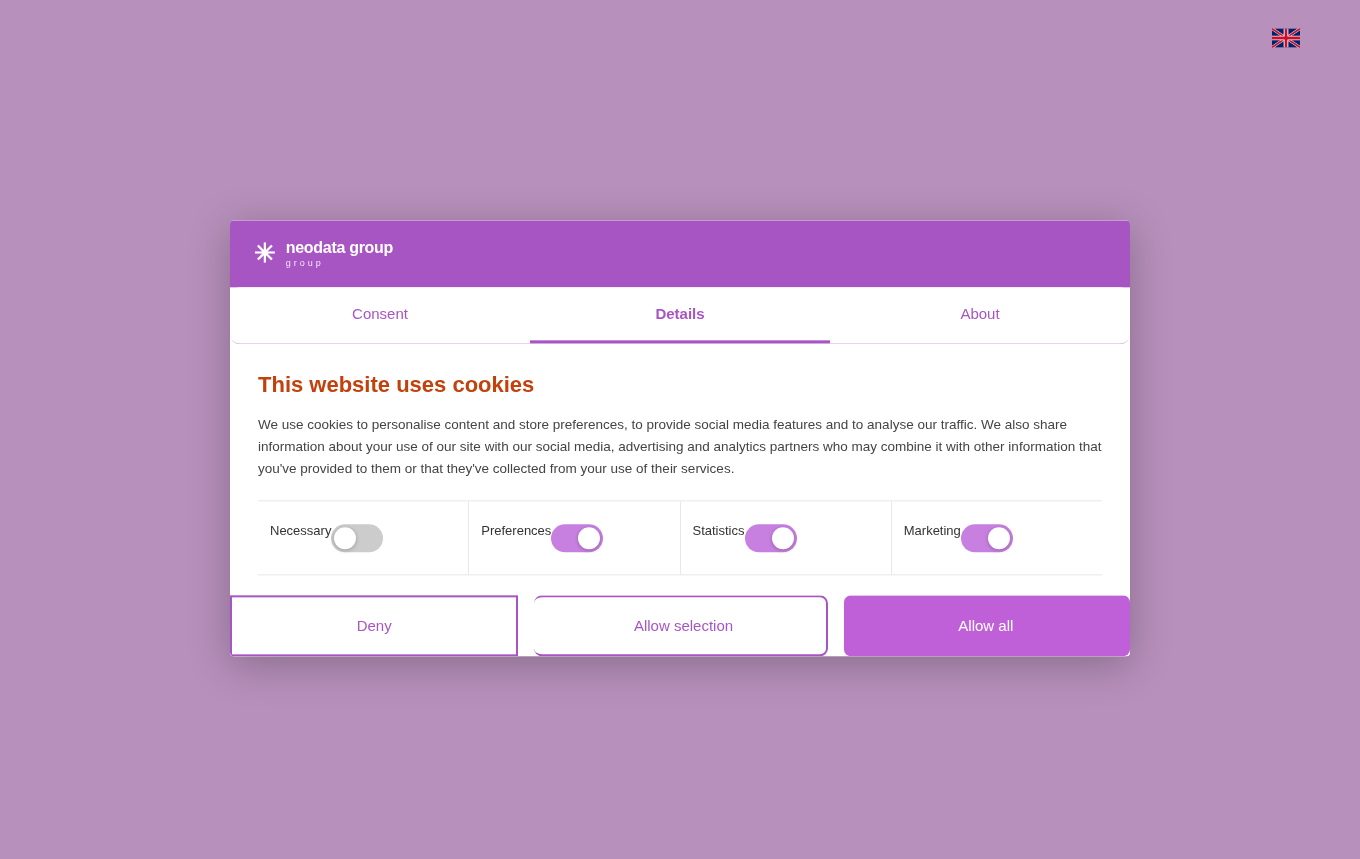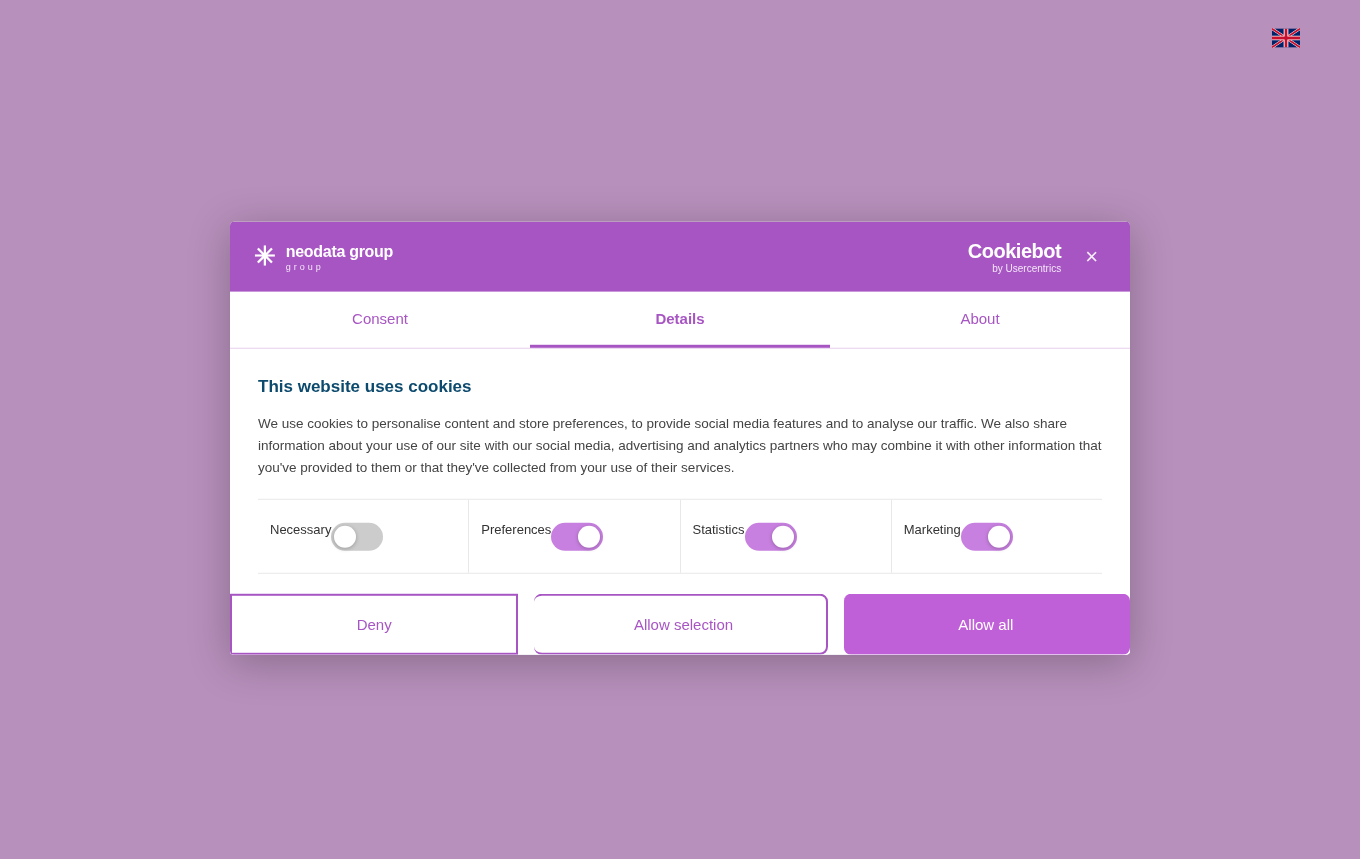--- a/index.html
+++ b/index.html
@@ -96,20 +96,21 @@
       padding: 4px 8px;
       line-height: 1;
       opacity: 0.9;
     }
 
     
     .modal-tabs {
       display: flex;
       border-bottom: 1px solid #e0c4e8;
       background: #fff;
+      border-radius: 10px;
     }
 
     .tab {
       flex: 1;
       padding: 18px 12px;
       text-align: center;
       font-size: 15px;
       color: #a855c4;
       cursor: pointer;
       border: none;
@@ -123,23 +124,23 @@
       font-weight: 700;
     }
 
     
     .modal-body {
       padding: 28px 28px 20px;
       background: #fff;
     }
 
     .cookie-title {
-      font-size: 17px;
+      font-size: 22px;
       font-weight: 700;
-      color: #0c4a6e;
+      color: #c2410c;
       margin-bottom: 16px;
     }
 
     .cookie-description {
       font-size: 13.5px;
       color: #444;
       line-height: 1.65;
     }
 
     
@@ -275,27 +276,20 @@
     <div class="header-logos">
       <div class="neodata-logo">
         <span style="font-size:26px; margin-right:4px;">✳</span>
         <div>
           <span style="font-size:16px; font-weight:700; letter-spacing:-0.3px;">neodata group</span>
           <span style="display:block; font-size:9px; letter-spacing:3px; font-weight:300; color:rgba(255,255,255,0.85);">group</span>
         </div>
       </div>
     </div>
 
-    <div style="display:flex; align-items:center; gap:16px;">
-      <div class="cookiebot-logo">
-        <span class="main-text">Cookiebot</span>
-        <span class="sub-text">by Usercentrics</span>
-      </div>
-      <button class="close-btn">×</button>
-    </div>
   </div>
 
   <div class="modal-tabs">
     <button class="tab">Consent</button>
     <button class="tab active">Details</button>
     <button class="tab">About</button>
   </div>
 
   <div class="modal-body">
     <div class="cookie-title">This website uses cookies</div>

